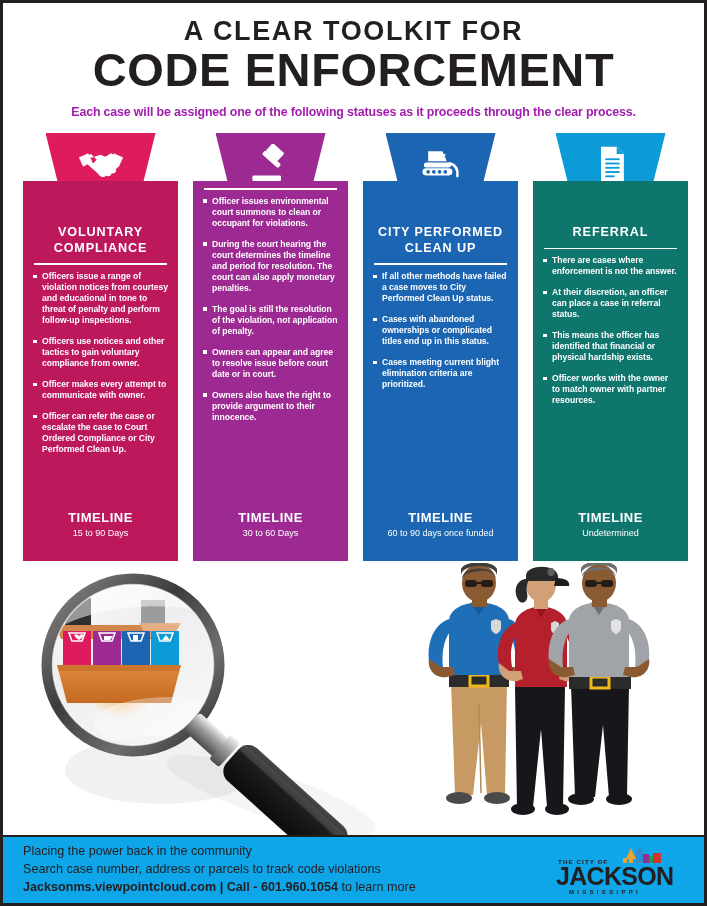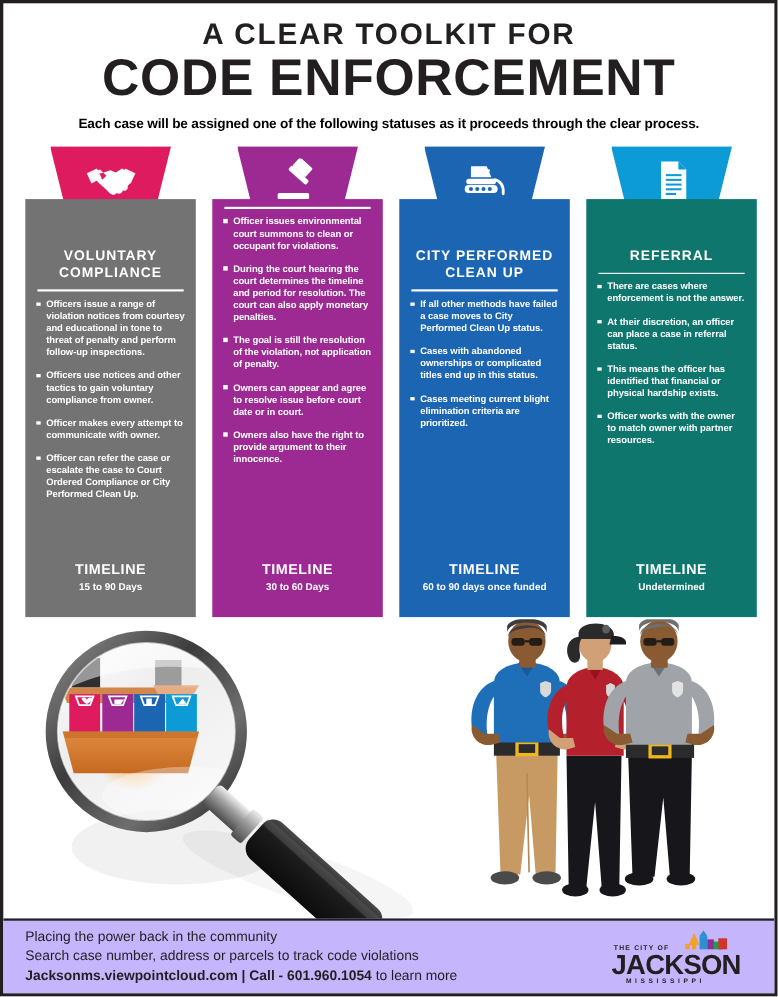--- a/index.html
+++ b/index.html
@@ -21,21 +21,21 @@
   .header { padding-top: 14px; text-align: center; }
   .hdr-line1 {
     font-size: 27px; font-weight: 700; letter-spacing: 1.6px;
     color: #231f20; line-height: 1.05;
   }
   .hdr-line2 {
     font-size: 47px; font-weight: 700; letter-spacing: 0.6px;
     color: #231f20; line-height: 1.02; margin-top: 1px;
   }
   .hdr-sub {
-    font-size: 12.4px; font-weight: 600; color: #000000;
+    font-size: 12.4px; font-weight: 600; color: #a21caf;
     margin-top: 11px; letter-spacing: -0.15px;
   }
 
   
   .columns {
     position: absolute; top: 130px; left: 20px;
     width: 667px; height: 428px;
     display: flex; gap: 15px;
   }
   .col { position: relative; width: 155px; height: 428px; }
@@ -81,34 +81,34 @@
     content: "";
     position: absolute; left: 0; top: 3.5px;
     width: 3.5px; height: 3.5px; background: #ffffff;
   }
   .timeline-wrap { padding-bottom: 22px; text-align: center; }
   .timeline-label {
     color: #ffffff; font-size: 13px; font-weight: 700;
     letter-spacing: 0.5px; margin-bottom: 3px;
   }
   .timeline-value {
-    color: #ffffff; font-size: 9px; font-weight: 700;
+    color: #ffffff; font-size: 9px; font-weight: 400;
     line-height: 1.25;
   }
 
   
   .illus-magnifier { position: absolute; left: 18px; top: 562px; width: 400px; height: 285px; }
   .illus-officers  { position: absolute; left: 412px; top: 560px; width: 262px; height: 275px; }
 
   
   .footer {
     position: absolute; left: 0; bottom: 0;
     width: 701px; height: 68px;
     border-top: 2.5px solid #231f20;
-    background: #c4b5fd;
+    background: #0ea5e9;
     display: flex; align-items: center;
     padding: 0 18px 0 20px;
     margin-top: 28px;
   }
   .footer-text { flex: 1 1 auto; }
   .f-line { font-size: 12.6px; color: #231f20; line-height: 1.42; }
   .logo { width: 134px; height: 54px; flex: 0 0 auto; }
 
   .nowrap { white-space: nowrap; }
 </style>
@@ -130,21 +130,21 @@
         <span>
           <svg viewBox="0 0 64 56">
             <g fill="#ffffff">
               <path d="M4 20 L18 14 L26 22 L21 27 L14 21 L10 24 L16 31 L25 39 L30 44 C33 47 37 47 39 44 C42 46 46 45 47 41 C51 42 54 39 53 35 L57 31 L60 21 L46 13 L38 18 L31 15 L20 19 Z"></path>
               <path d="M1 19 L14 13 L20 25 L7 32 Z" opacity="0.95"></path>
               <path d="M63 19 L50 13 L44 25 L57 32 Z" opacity="0.95"></path>
             </g>
           </svg>
         </span>
       </div>
-      <div class="card" style="background:#737373;">
+      <div class="card" style="background:#be185d;">
         <div class="card-title">VOLUNTARY COMPLIANCE</div>
         <div class="divider"></div>
         <div class="bullets">
           <div class="bullet">Officers issue a range of violation notices from courtesy and educational in tone to threat of penalty and perform follow-up inspections.</div>
           <div class="bullet">Officers use notices and other tactics to gain voluntary compliance from owner.</div>
           <div class="bullet">Officer makes every attempt to communicate with owner.</div>
           <div class="bullet">Officer can refer the case or escalate the case to Court Ordered Compliance or City Performed Clean Up.</div>
         </div>
         <div class="timeline-wrap">
           <div class="timeline-label">TIMELINE</div>

